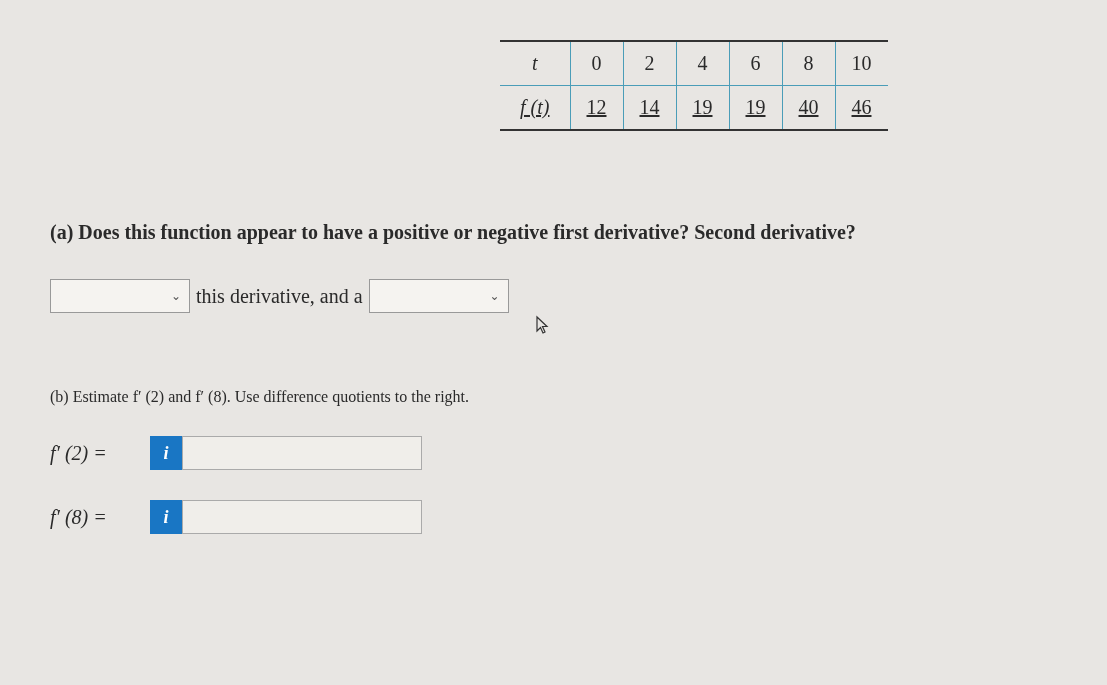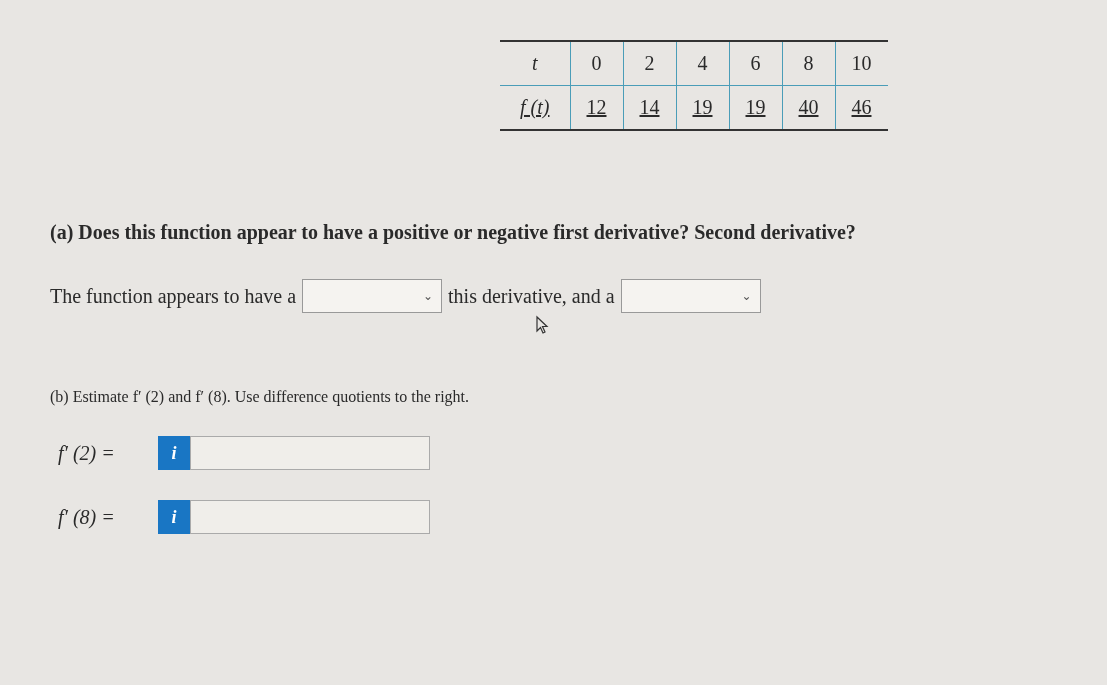--- a/index.html
+++ b/index.html
@@ -84,21 +84,20 @@
       align-items: center;
       font-size: 20px;
     }
     .answer-input-row + .answer-input-row {
       margin-top: 30px;
     }
     .math-label {
       font-style: italic;
       margin-right: 10px;
       min-width: 90px;
-      margin-left: 8px;
     }
     .info-icon {
       display: inline-flex;
       align-items: center;
       justify-content: center;
       width: 32px;
       height: 34px;
       background: #1976c4;
       color: #fff;
       font-weight: bold;
@@ -146,21 +145,20 @@
     <td>19</td>
     <td>40</td>
     <td>46</td>
   </tr>
 </tbody>
   </table>
 
 <div class="question-a">(a) Does this function appear to have a positive or negative first derivative? Second derivative?</div>
 
 <div class="answer-line">
-  <span>The function appears to have a</span>
   <span class="dropdown">
     <span class="dropdown-chevron">⌄</span>
   </span>
   <span>this derivative, and a</span>
   <span class="dropdown">
     <span class="dropdown-chevron">⌄</span>
   </span>
 </div>
 
 <div class="cursor-pointer">

